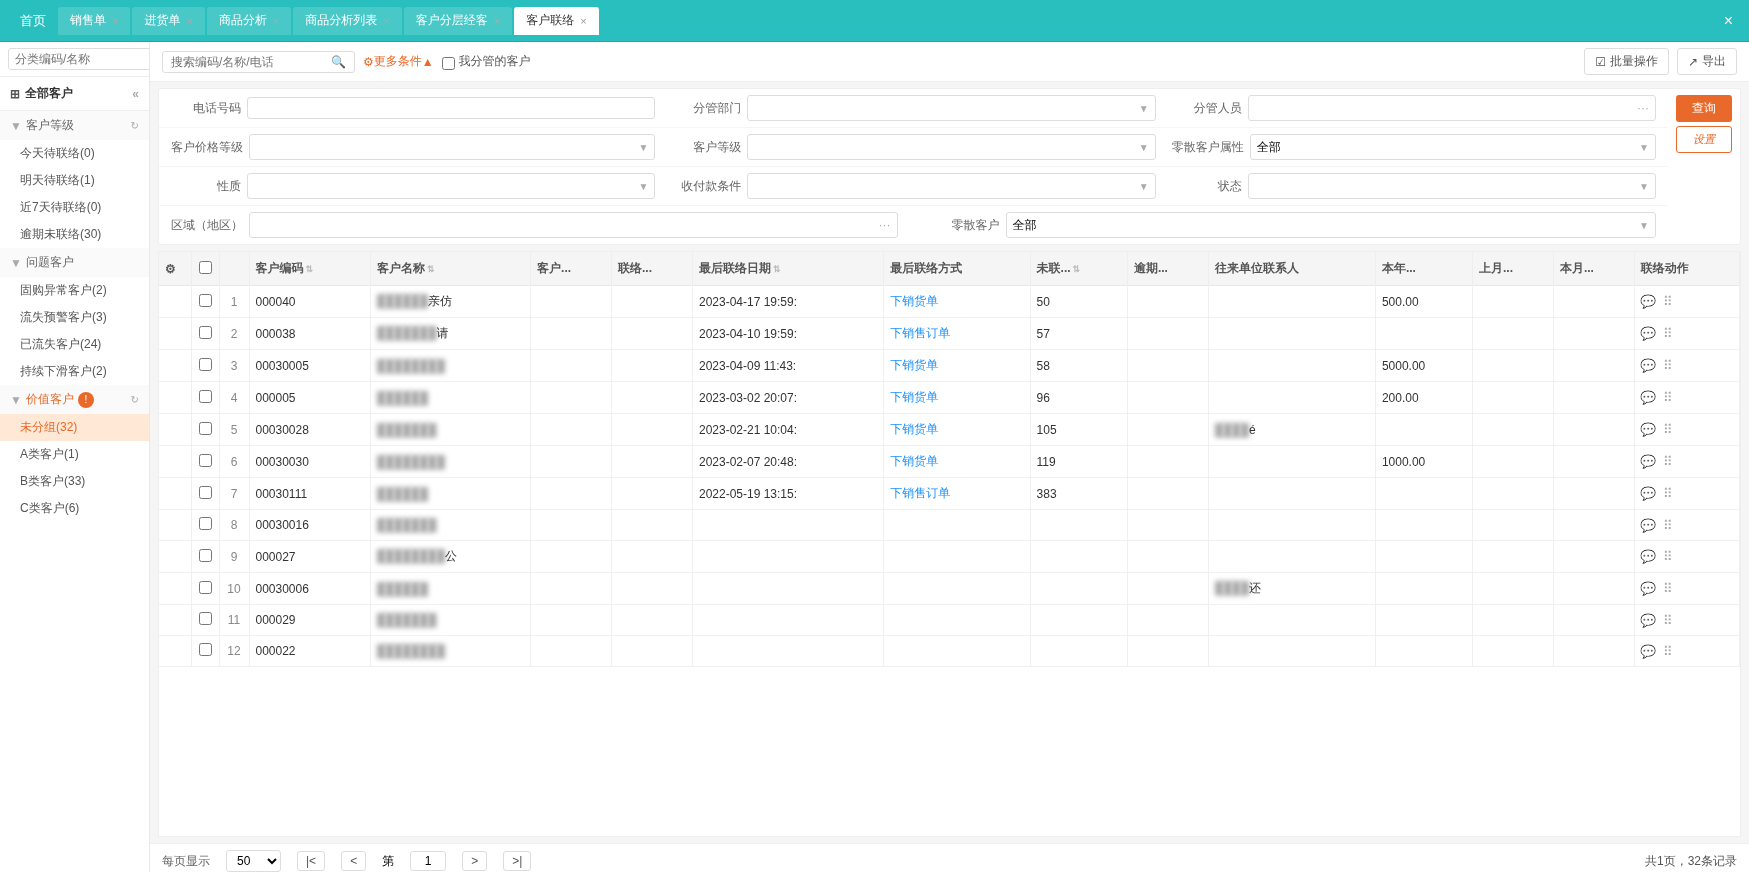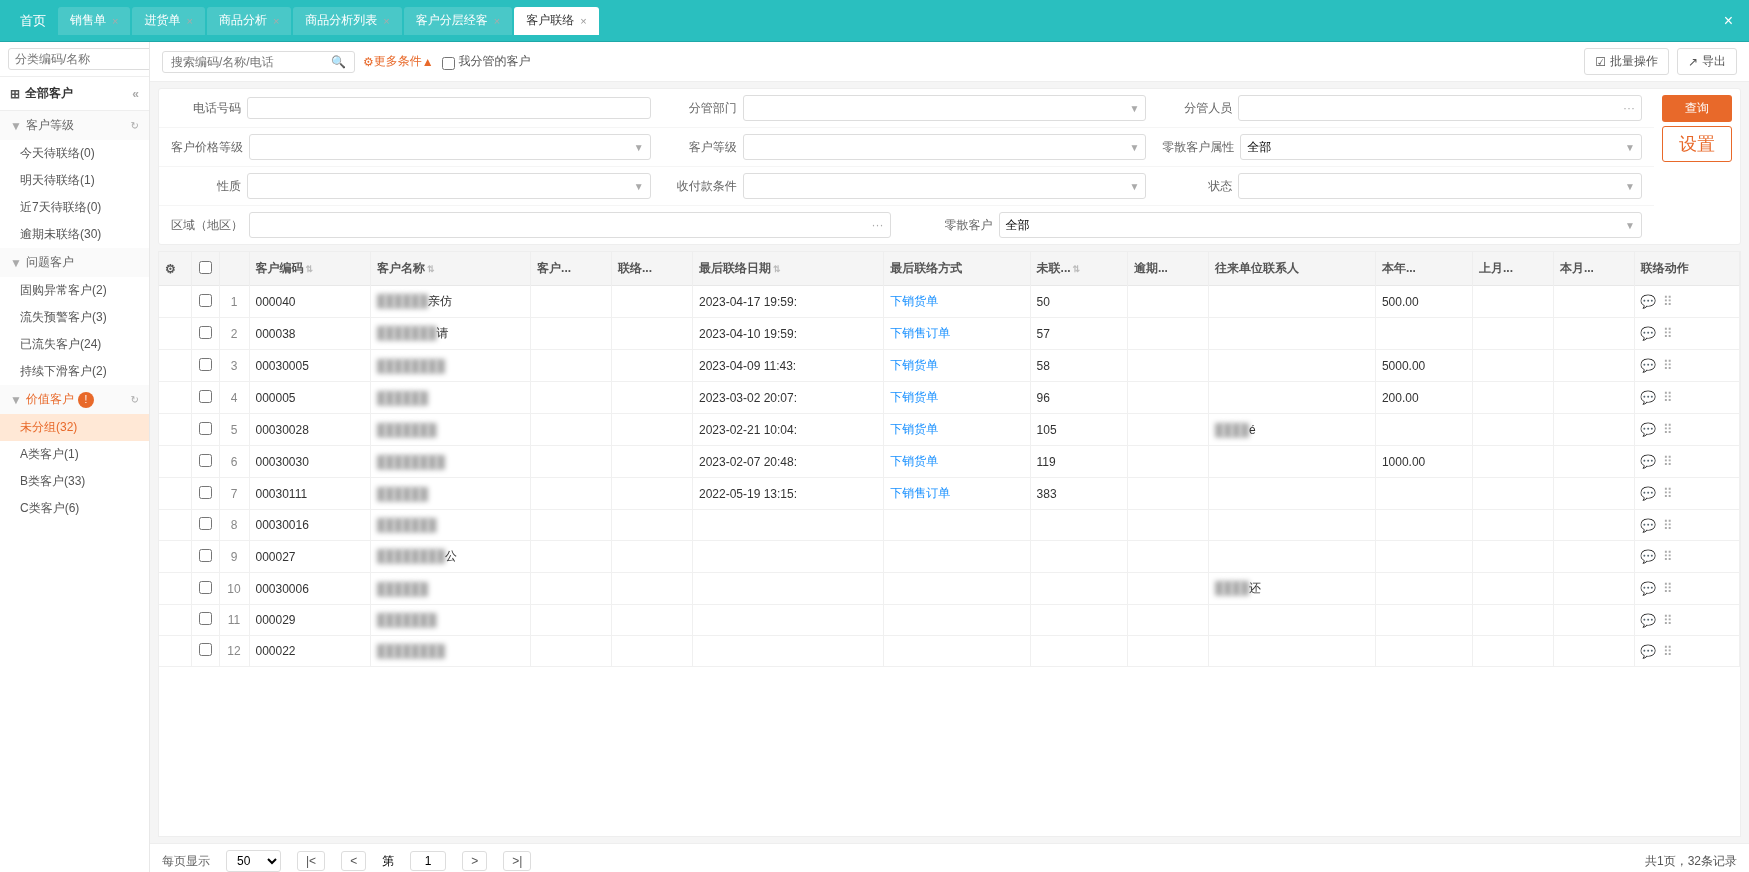--- a/index.html
+++ b/index.html
@@ -165,21 +165,21 @@
       padding: 6px 8px;
     }
     .btn-query {
       background: #e8692a; color: #fff; border: none;
       border-radius: 3px; padding: 5px 16px;
       cursor: pointer; font-size: 12px;
     }
     .btn-reset {
       background: #fff; color: #e8692a; border: 1px solid #e8692a;
       border-radius: 3px; padding: 5px 16px;
-      cursor: pointer; font-size: 18px;
+      cursor: pointer; font-size: 11px; font-style: italic;
     }
 
     
     .table-container {
       flex: 1; overflow: auto;
       margin: 6px 8px;
       background: #fff;
       border: 1px solid #eee;
     }
     table {

